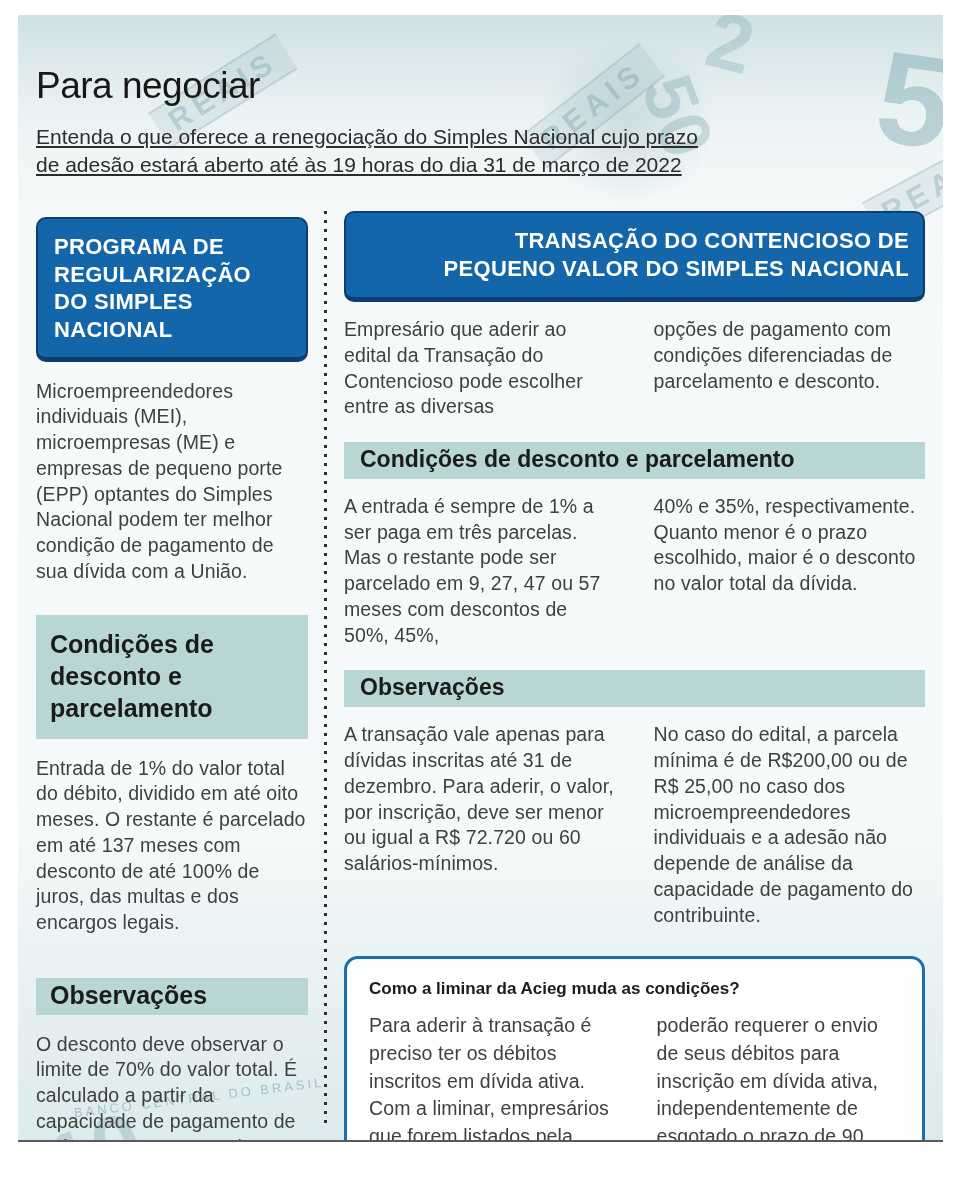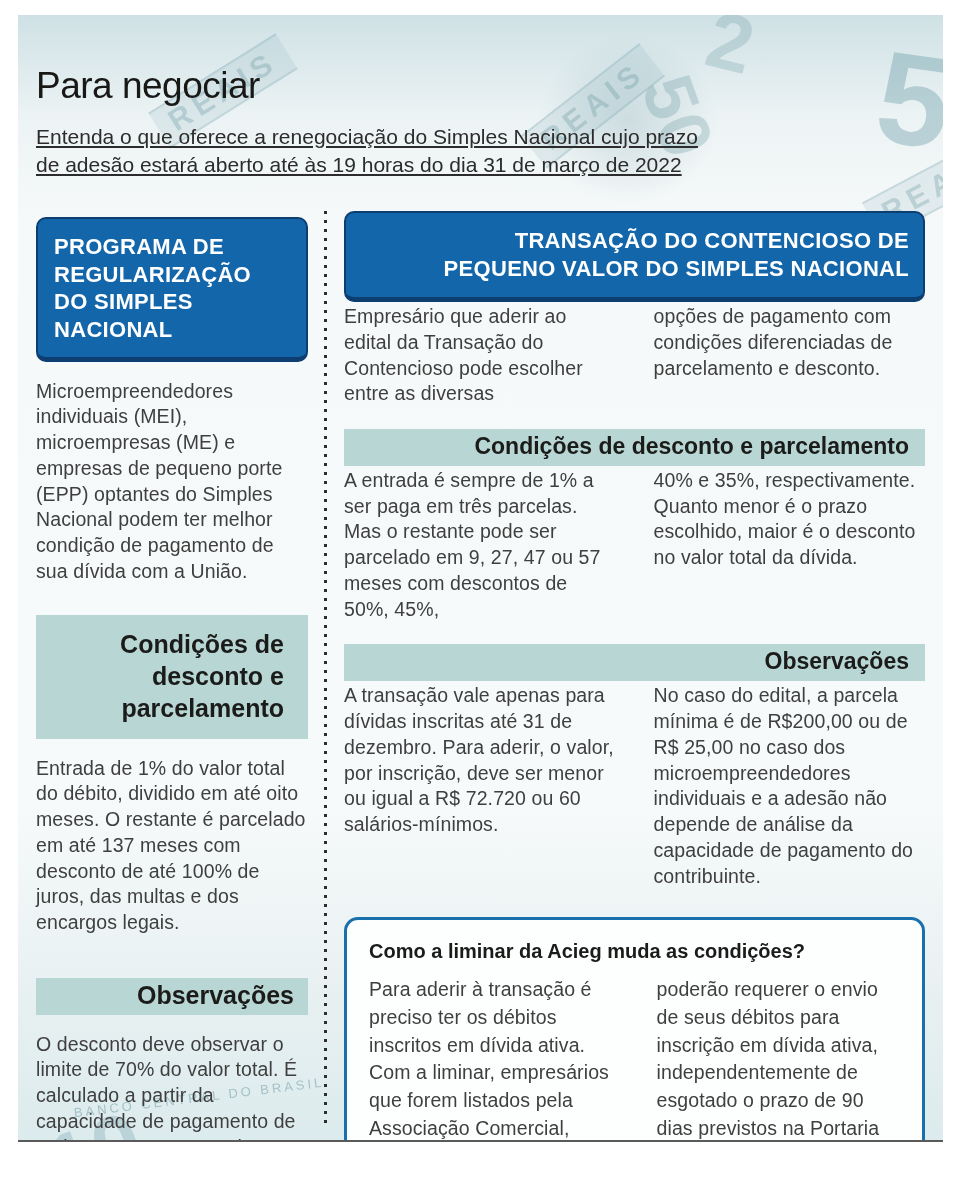--- a/index.html
+++ b/index.html
@@ -100,21 +100,20 @@
     letter-spacing: 0.3px;
     white-space: pre-line;
   }
   .col-left .blue-box  { font-size: 22px; line-height: 1.26; margin-top: 6px; }
   .col-right .blue-box { font-size: 22px; line-height: 1.3; padding-left: 18px; text-align: right; }
 
   .teal-head {
     background: #b7d6d4;
     color: #1b1b19;
     font-weight: 800;
-    text-align: right;
   }
   .teal-big {
     margin-top: 30px;
     padding: 13px 24px 15px 14px;
     font-size: 25px; line-height: 1.28;
     white-space: pre-line;
   }
   .teal-strip-left {
     margin-top: 42px;
     padding: 3px 14px 5px 14px;
@@ -130,35 +129,35 @@
     font-size: 19.5px;
     line-height: 1.32;
     color: #3f3f3f;
     letter-spacing: 0.1px;
   }
   .col-left .body-text { margin-top: 17px; }
 
   .two-col {
     display: flex;
     gap: 38px;
-    margin-top: 2px;
+    margin-top: 15px;
   }
   .two-col > div { flex: 1 1 0; }
 
   
   .highlight-box {
     margin-top: 28px;
     background: #fdfefe;
     border: 3px solid #1a6fad;
     border-bottom-width: 4px;
     border-radius: 14px;
     padding: 20px 22px 20px 22px;
   }
   .highlight-title {
-    font-size: 20px; font-weight: 800; color: #1b1b19;
+    font-size: 17px; font-weight: 800; color: #1b1b19;
   }
   .highlight-box .two-col { gap: 44px; margin-top: 13px; }
   .highlight-box .body-text { line-height: 1.42; }
 </style>
 </head>
 <body>
 
 <div class="canvas">
   <div class="infographic">
 

